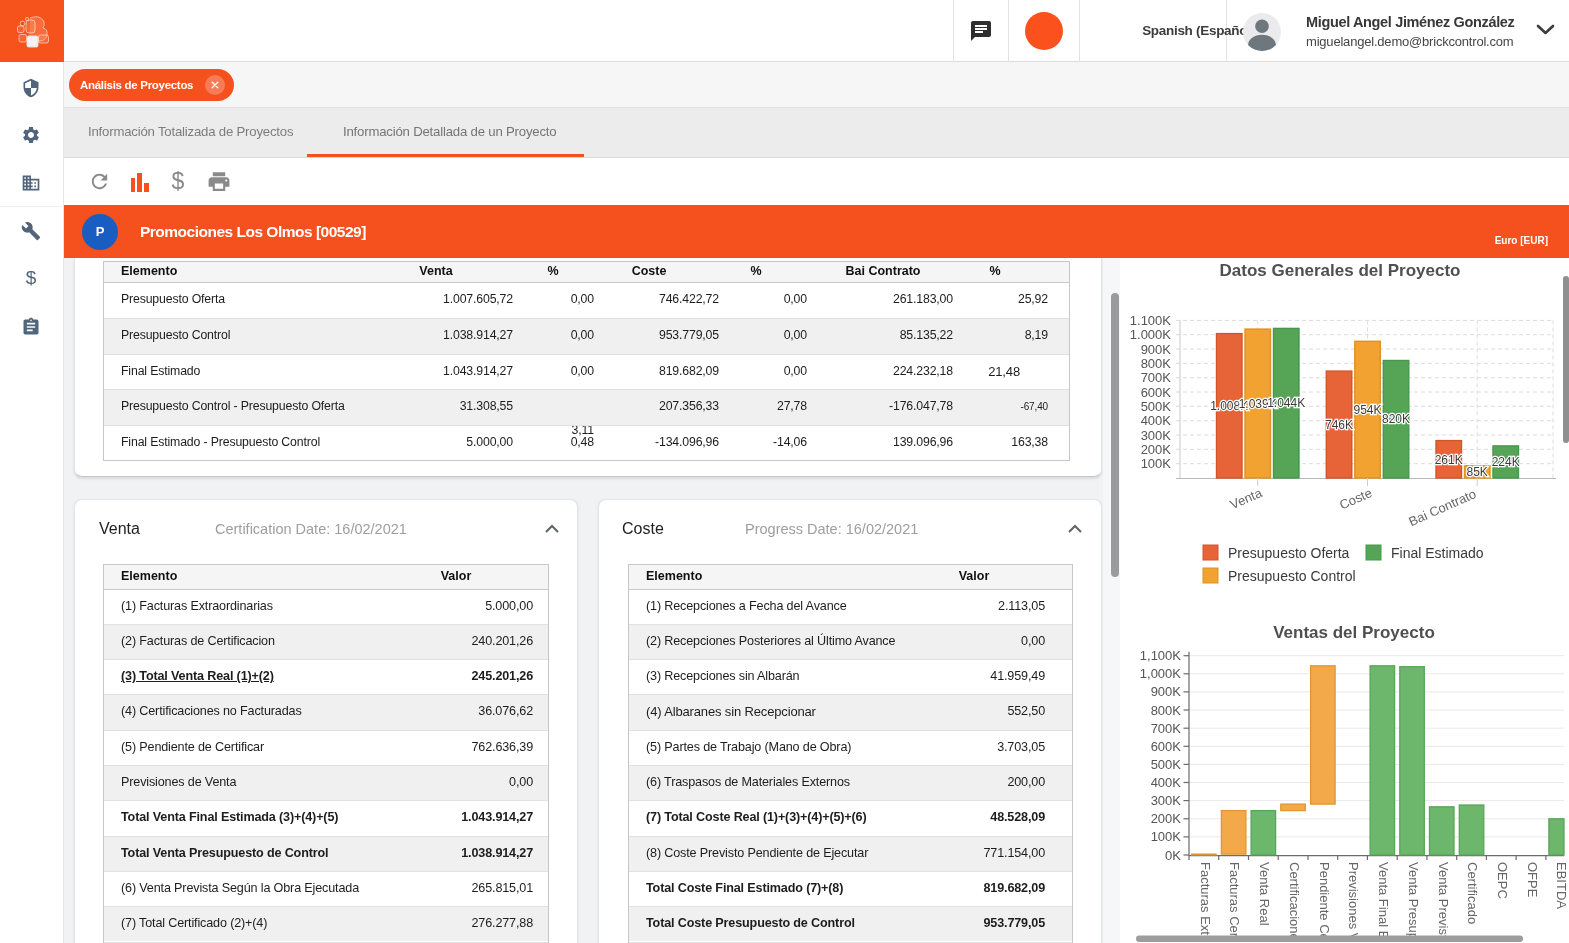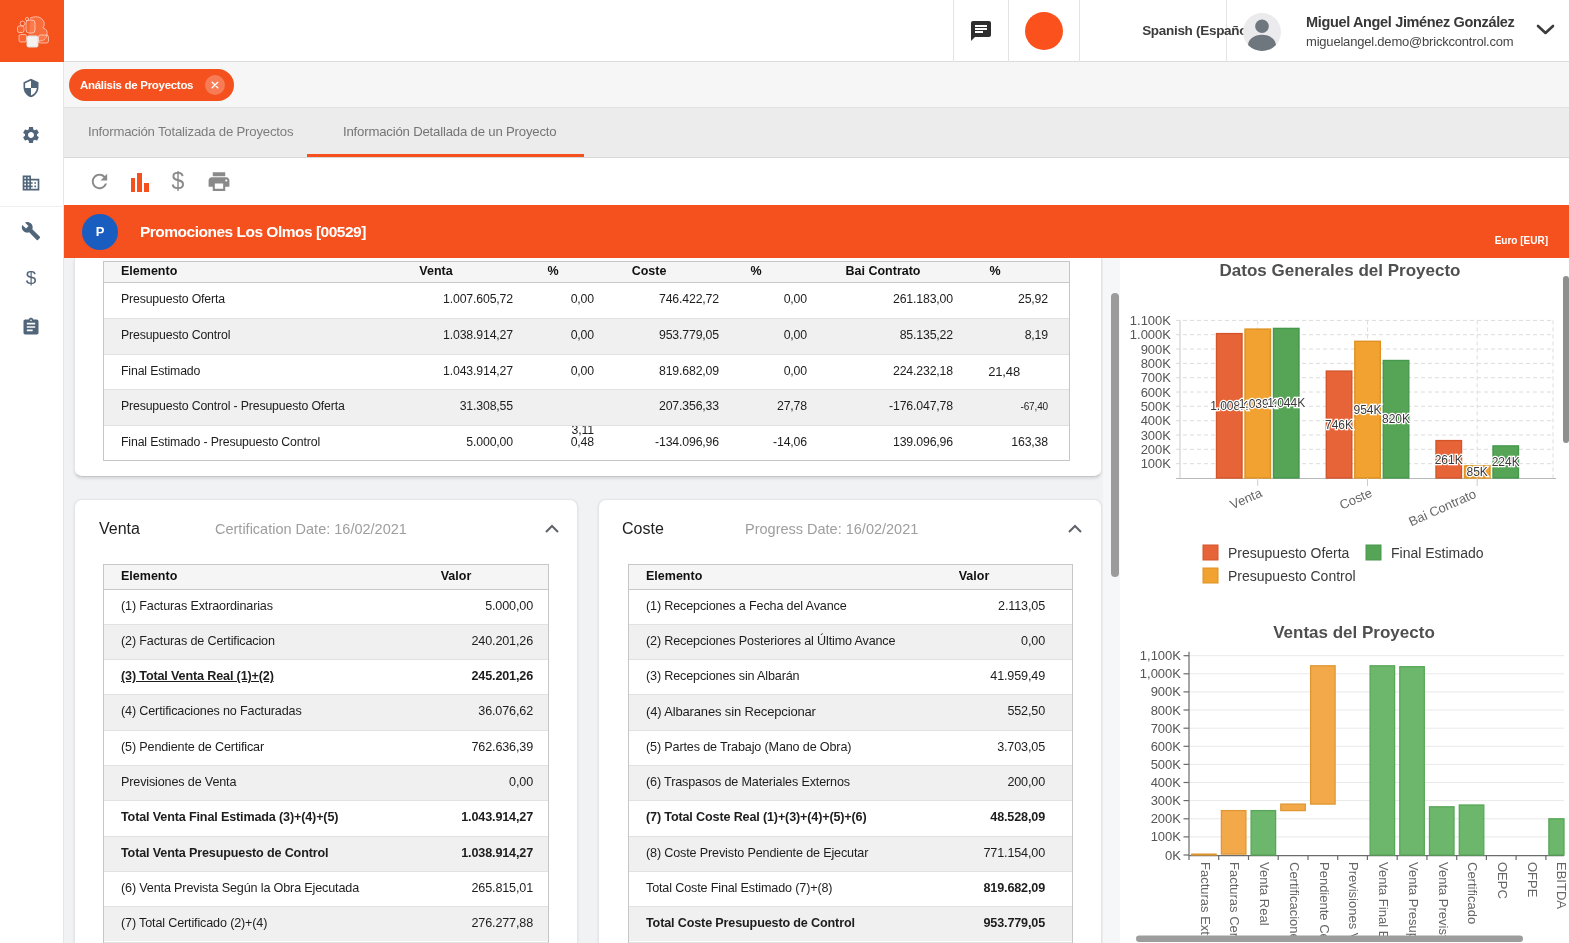--- a/index.html
+++ b/index.html
@@ -219,21 +219,21 @@
 <div class="txt" style="left:646px;top:765.0px;height:35.3px;line-height:35.3px;font-size:12.6px;letter-spacing:-0.15px;font-weight:normal;color:#1d1d1d;">(6) Traspasos de Materiales Externos</div>
 <div class="txt" style="left:865px;top:765.0px;width:180px;height:35.3px;line-height:35.3px;text-align:right;font-size:12.6px;letter-spacing:-0.15px;font-weight:normal;color:#1d1d1d;">200,00</div>
 <div class="a" style="left:628px;top:800.3px;width:445px;height:1px;background:#e2e2e2;"></div>
 <div class="txt" style="left:646px;top:800.3px;height:35.3px;line-height:35.3px;font-size:12.6px;letter-spacing:-0.15px;font-weight:bold;color:#1d1d1d;">(7) Total Coste Real (1)+(3)+(4)+(5)+(6)</div>
 <div class="txt" style="left:865px;top:800.3px;width:180px;height:35.3px;line-height:35.3px;text-align:right;font-size:12.6px;letter-spacing:-0.15px;font-weight:bold;color:#1d1d1d;">48.528,09</div>
 <div class="a" style="left:628px;top:835.6px;width:445px;height:35.3px;background:#f0f0f0;"></div>
 <div class="a" style="left:628px;top:835.6px;width:445px;height:1px;background:#e2e2e2;"></div>
 <div class="txt" style="left:646px;top:835.6px;height:35.3px;line-height:35.3px;font-size:12.6px;letter-spacing:-0.15px;font-weight:normal;color:#1d1d1d;">(8) Coste Previsto Pendiente de Ejecutar</div>
 <div class="txt" style="left:865px;top:835.6px;width:180px;height:35.3px;line-height:35.3px;text-align:right;font-size:12.6px;letter-spacing:-0.15px;font-weight:normal;color:#1d1d1d;">771.154,00</div>
 <div class="a" style="left:628px;top:870.9px;width:445px;height:1px;background:#e2e2e2;"></div>
-<div class="txt" style="left:646px;top:870.9px;height:35.3px;line-height:35.3px;font-size:12.6px;letter-spacing:-0.15px;font-weight:normal;color:#1d1d1d;">Total Coste Final Estimado (7)+(8)</div>
+<div class="txt" style="left:646px;top:870.9px;height:35.3px;line-height:35.3px;font-size:12.6px;letter-spacing:-0.15px;font-weight:bold;color:#1d1d1d;">Total Coste Final Estimado (7)+(8)</div>
 <div class="txt" style="left:865px;top:870.9px;width:180px;height:35.3px;line-height:35.3px;text-align:right;font-size:12.6px;letter-spacing:-0.15px;font-weight:bold;color:#1d1d1d;">819.682,09</div>
 <div class="a" style="left:628px;top:906.2px;width:445px;height:35.3px;background:#f0f0f0;"></div>
 <div class="a" style="left:628px;top:906.2px;width:445px;height:1px;background:#e2e2e2;"></div>
 <div class="txt" style="left:646px;top:906.2px;height:35.3px;line-height:35.3px;font-size:12.6px;letter-spacing:-0.15px;font-weight:bold;color:#1d1d1d;">Total Coste Presupuesto de Control</div>
 <div class="txt" style="left:865px;top:906.2px;width:180px;height:35.3px;line-height:35.3px;text-align:right;font-size:12.6px;letter-spacing:-0.15px;font-weight:bold;color:#1d1d1d;">953.779,05</div>
 <div class="a" style="left:628px;top:941.5px;width:445px;height:1px;background:#e2e2e2;"></div>
 <div class="txt" style="left:646px;top:941.5px;height:35.3px;line-height:35.3px;font-size:12.6px;letter-spacing:-0.15px;font-weight:normal;color:#1d1d1d;"></div>
 <div class="a" style="left:628px;top:564px;width:445px;height:412.8px;border:1px solid #c6c6c6;pointer-events:none;"></div>
 <div class="a" style="left:628px;top:588.5px;width:445px;height:1px;background:#c9c9c9;"></div>
 <div class="a" style="left:1103px;top:258px;width:17px;height:685px;background:#f6f7f8;"></div>

